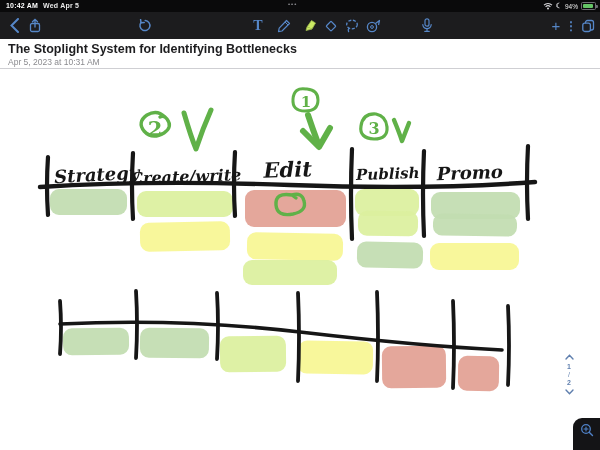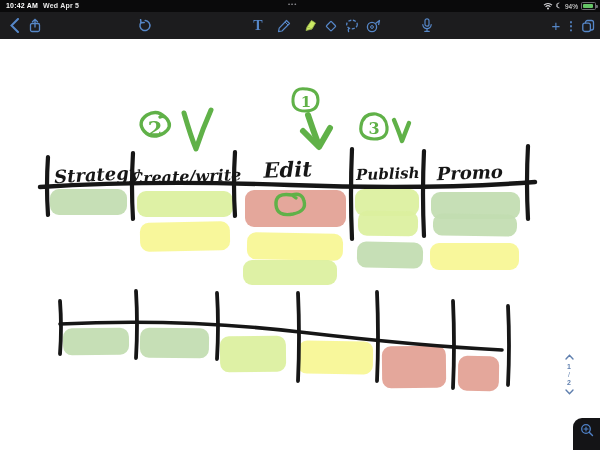--- a/index.html
+++ b/index.html
@@ -137,20 +137,24 @@
       <span>⋮</span>
     </div>
     <div class="tb" style="left:579px;width:18px">
       <svg width="14" height="14" viewBox="0 0 14 14">
         <rect x="4.5" y="1.5" width="8" height="9.5" rx="2" stroke="#5687c8" stroke-width="1.3" fill="none"></rect>
         <rect x="1.8" y="4.2" width="7.6" height="8.3" rx="2" stroke="#5687c8" stroke-width="1.3" fill="#1c1c1e"></rect>
       </svg>
     </div>
   </div>
 
+  <div class="title-bar">
+    <div class="note-title">The Stoplight System for Identifying Bottlenecks</div>
+    <div class="note-date">Apr 5, 2023 at 10:31 AM</div>
+  </div>
 
   <div class="canvas">
     <svg id="drawing" width="600" height="381" viewBox="0 0 600 381">
         <rect x="50" y="120" width="77" height="26" rx="9" fill="#c2ddb0" opacity="0.93" transform="rotate(0 88.5 133)"></rect>
         <rect x="137" y="122" width="96" height="26" rx="9" fill="#dcf09e" opacity="0.93" transform="rotate(0 185 135)"></rect>
         <rect x="245" y="121" width="101" height="37" rx="9" fill="#e2a093" opacity="0.93" transform="rotate(0 295.5 139.5)"></rect>
         <rect x="355" y="120" width="64" height="27" rx="9" fill="#dcf09e" opacity="0.93" transform="rotate(0 387 133.5)"></rect>
         <rect x="358" y="142" width="60" height="25" rx="9" fill="#dcf09e" opacity="0.93" transform="rotate(1 388 154.5)"></rect>
         <rect x="431" y="123" width="89" height="27" rx="9" fill="#c2ddb0" opacity="0.93" transform="rotate(0 475.5 136.5)"></rect>
         <rect x="433" y="145" width="84" height="22" rx="9" fill="#c2ddb0" opacity="0.93" transform="rotate(1 475 156)"></rect>

